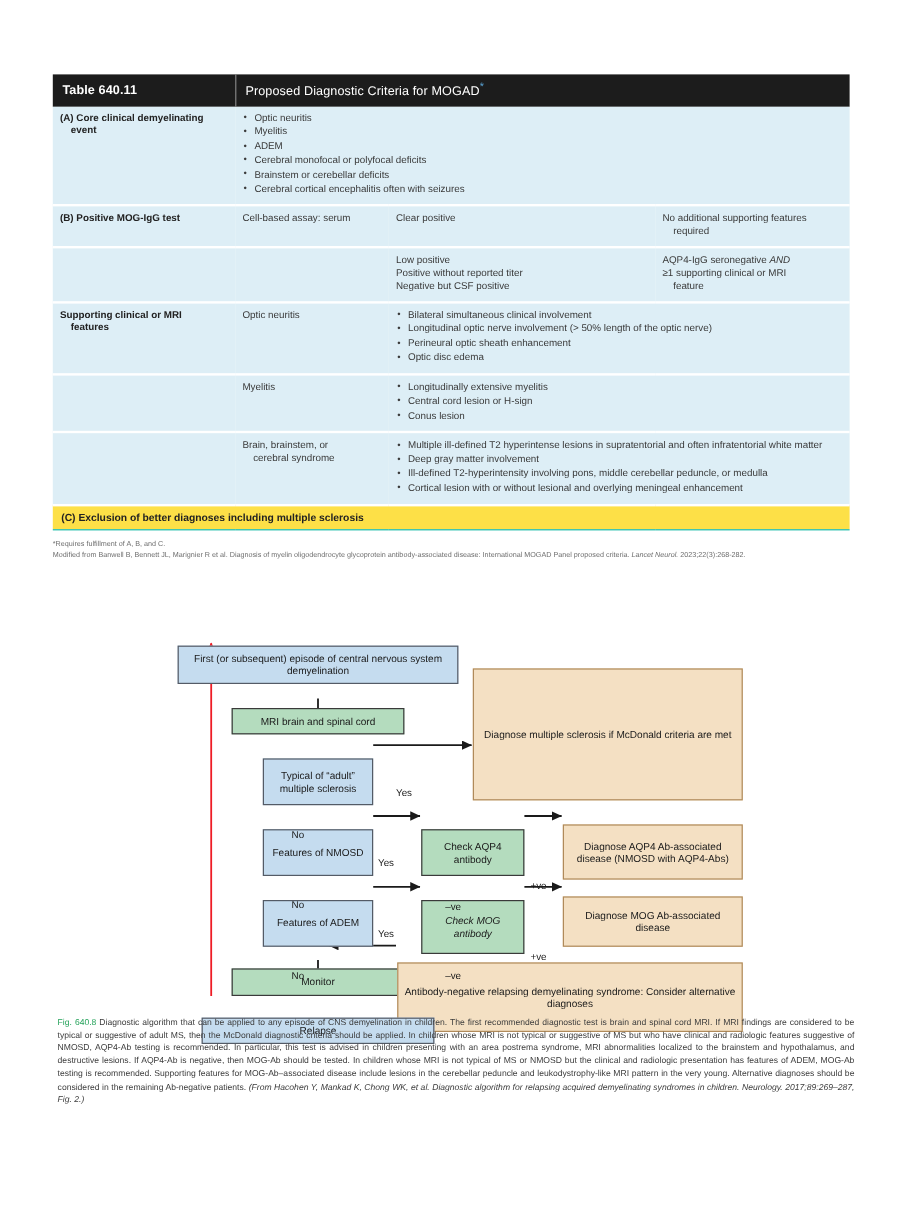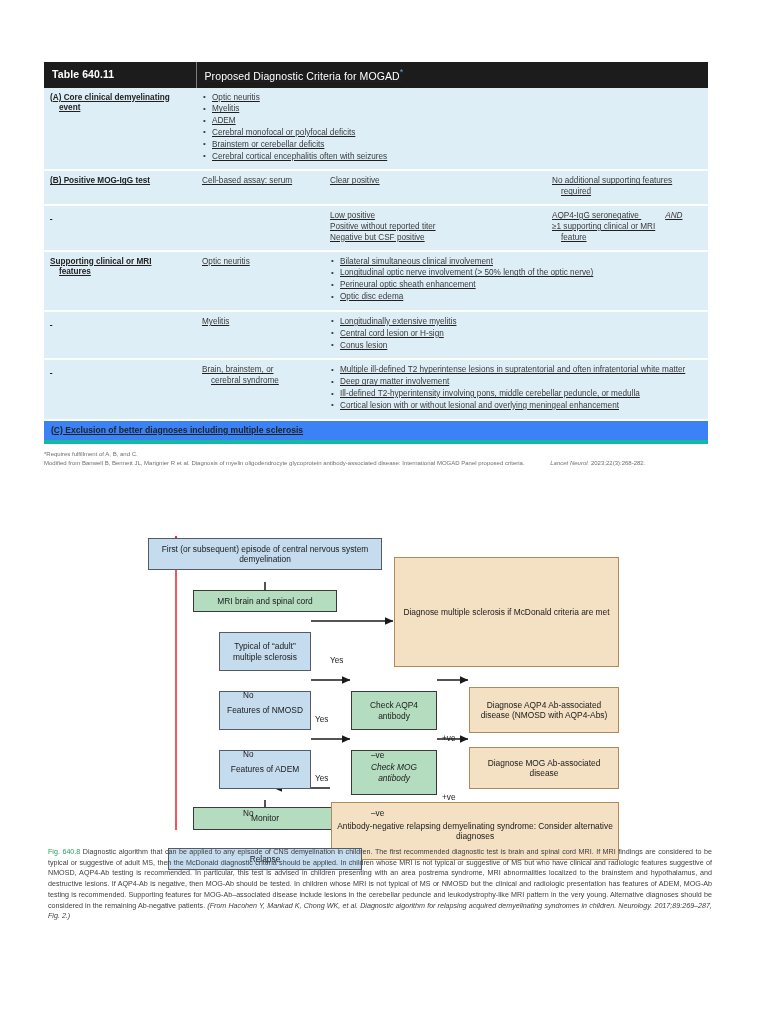--- a/index.html
+++ b/index.html
@@ -18,21 +18,20 @@
   
   .table-wrap {
     position: absolute;
     left: 44px; top: 62px;
     width: 664px;
   }
   table.criteria {
     width: 100%;
     border-collapse: collapse;
     table-layout: fixed;
-    text-decoration: underline;
   }
   .thead-row td {
     background: #1c1c1c;
     color: #ffffff;
     padding: 5px 8px 6px 8px;
     vertical-align: middle;
   }
   .th-num {
     font-weight: bold;
     font-size: 10.5px;
@@ -69,29 +68,29 @@
     padding-left: 10px;
     margin-bottom: 1px;
   }
   ul.bl li::before {
     content: "•";
     position: absolute; left: 1px; top: -0.5px;
     font-size: 8px;
   }
   .plainline { margin-bottom: 0px; }
   .subind { padding-left: 9px; }
-  .ital { font-style: italic; margin-left: 24px; }
+  .ital { font-style: italic; }
   .rowC td {
-    background: #3b82f6;
+    background: #fde047;
     font-size: 8.6px;
     font-weight: bold;
     color: #222;
     padding: 4px 6px 5px 7px;
     border-top: 1px solid #ffffff;
-    border-bottom: 4px solid #14b8a6;
+    border-bottom: 1px solid #14b8a6;
   }
 
   .tbl-notes {
     position: absolute;
     left: 44px; top: 450px;
     width: 664px;
     font-size: 6.0px;
     line-height: 1.58;
     color: #6f6f6f;
   }

